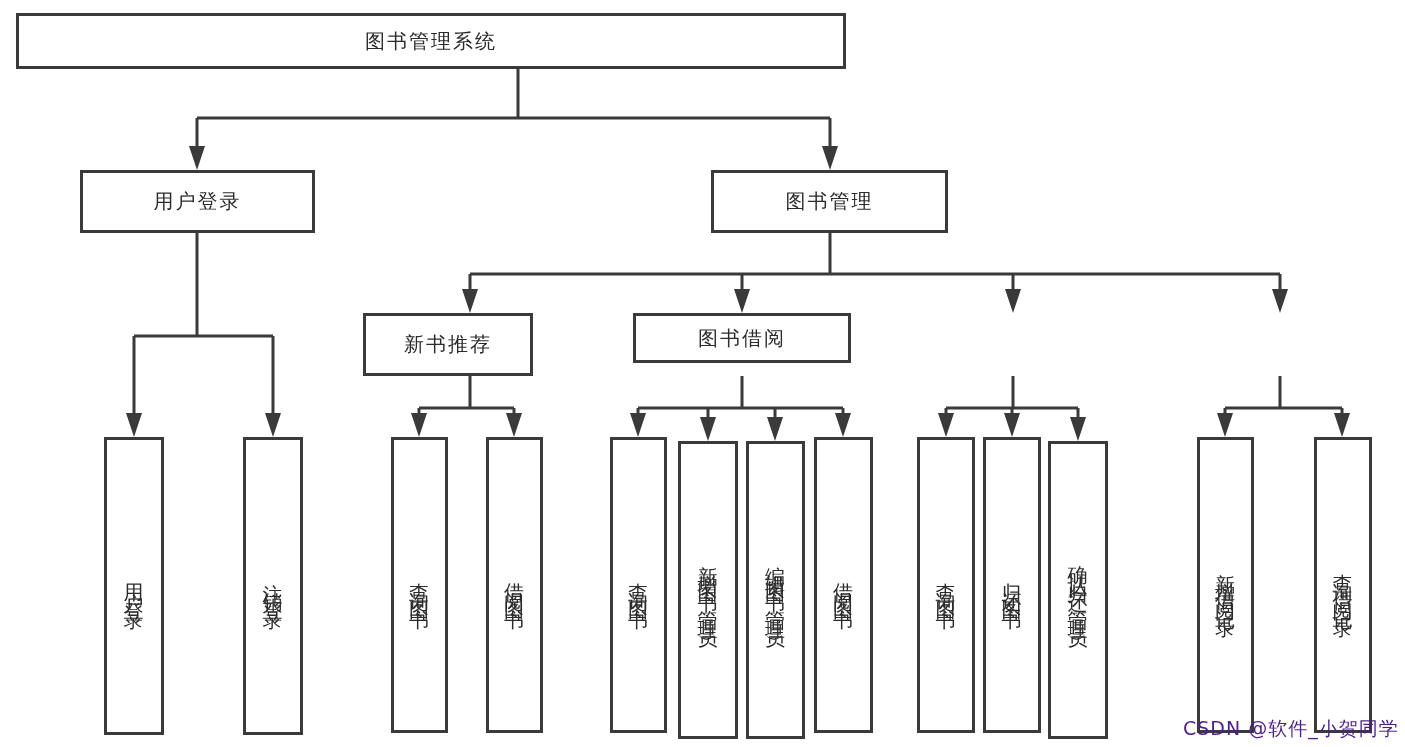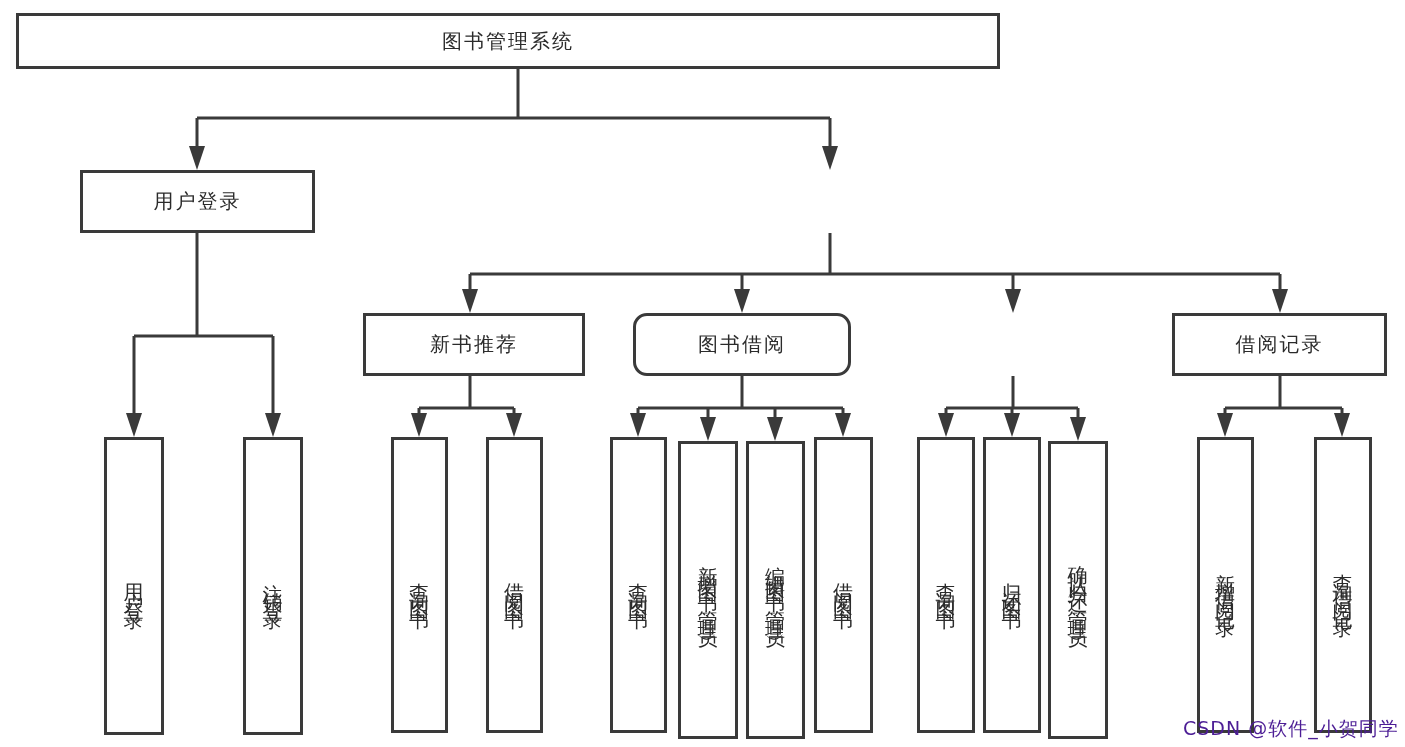--- a/index.html
+++ b/index.html
@@ -82,27 +82,27 @@
       <polygon points="767,417 783,417 775,441"></polygon>
       <polygon points="835,413 851,413 843,437"></polygon>
       <polygon points="938,413 954,413 946,437"></polygon>
       <polygon points="1004,413 1020,413 1012,437"></polygon>
       <polygon points="1070,417 1086,417 1078,441"></polygon>
       <polygon points="1217,413 1233,413 1225,437"></polygon>
       <polygon points="1334,413 1350,413 1342,437"></polygon>
     </g>
   </svg>
 
-  <div class="node hbox" style="left:16px; top:13px; width:984px; height:56px;">图书管理系统</div>
+  <div class="node hbox" style="left:16px; top:13px; width:830px; height:56px;">图书管理系统</div>
 
   <div class="node hbox" style="left:80px; top:170px; width:235px; height:63px;">用户登录</div>
+  <div class="node hbox" style="left:711px; top:170px; width:237px; height:63px;">图书管理</div>
 
-  <div class="node hbox" style="left:363px; top:313px; width:222px; height:63px;">新书推荐</div>
-  <div class="node hbox" style="left:633px; top:313px; width:218px; height:63px;border-radius:14px;">图书借阅</div>
-  <div class="node hbox" style="left:1172px; top:313px; width:215px; height:63px;">借阅记录</div>
+  <div class="node hbox" style="left:363px; top:313px; width:170px; height:63px;">新书推荐</div>
+  <div class="node hbox" style="left:633px; top:313px; width:218px; height:50px;">图书借阅</div>
 
   <div class="node vbox" style="left:104px; top:437px; width:60px; height:298px;">用户登录</div>
   <div class="node vbox" style="left:243px; top:437px; width:60px; height:298px;">注销登录</div>
 
   <div class="node vbox" style="left:391px; top:437px; width:57px; height:296px;">查询图书</div>
   <div class="node vbox" style="left:486px; top:437px; width:57px; height:296px;">借阅图书</div>
 
   <div class="node vbox" style="left:610px; top:437px; width:57px; height:296px;">查询图书</div>
   <div class="node vbox" style="left:678px; top:441px; width:60px; height:298px;">新增图书（管理员）</div>
   <div class="node vbox" style="left:746px; top:441px; width:59px; height:298px;">编辑图书（管理员）</div>

